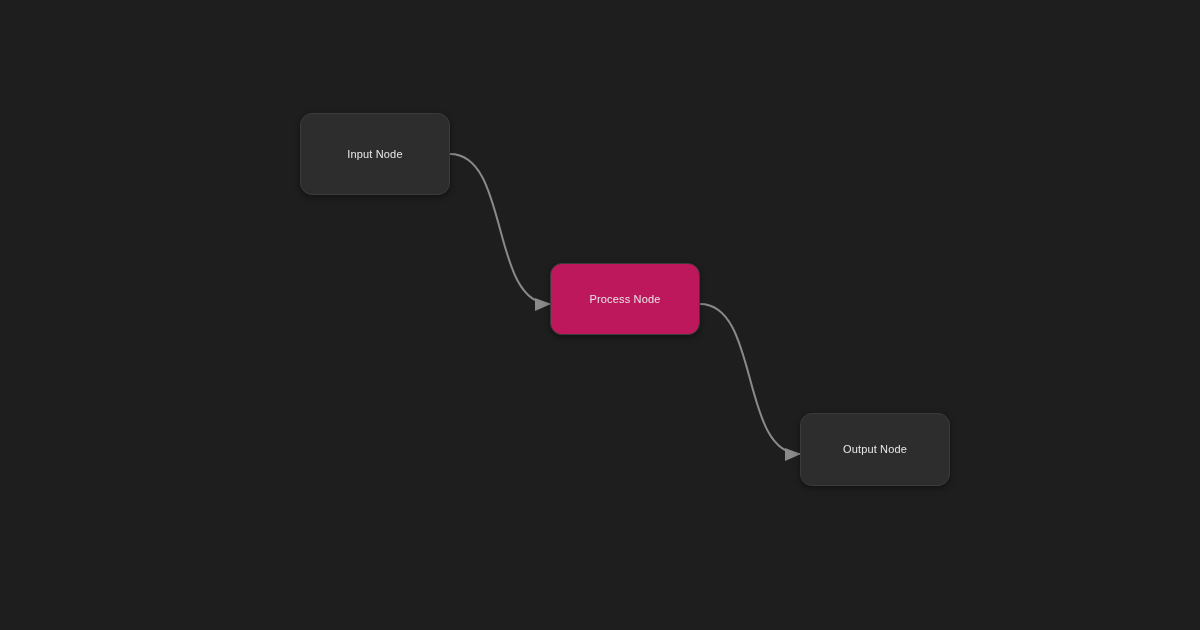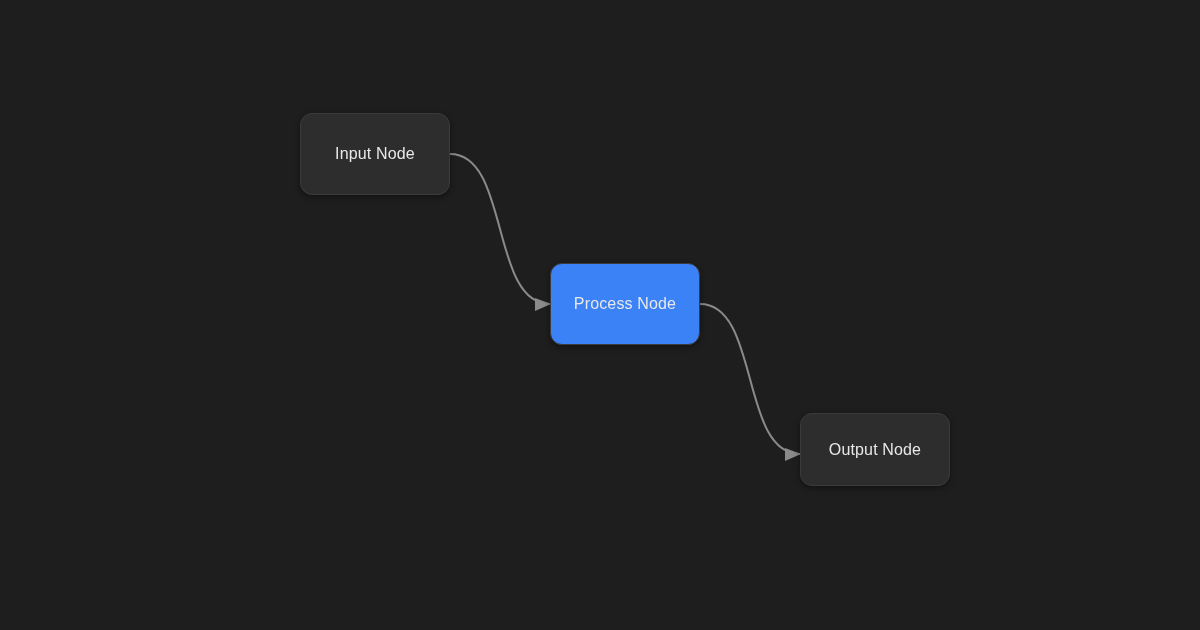--- a/index.html
+++ b/index.html
@@ -61,21 +61,21 @@
     align-items: center;
     justify-content: center;
     background: #2d2d2d;
     border: 1px solid #3b3b3b;
     border-radius: 12px;
     box-shadow: 0 2px 6px rgba(0,0,0,0.42);
   }
 
   .node-label {
     color: #e8e8e8;
-    font-size: 16px;
+    font-size: 11px;
     line-height: 1;
     letter-spacing: 0.15px;
     white-space: nowrap;
     text-align: center;
     user-select: none;
   }
 </style>
 </head>
 <body>
 
@@ -93,21 +93,21 @@
       <polygon class="edge-arrow" points="785,448 801,454 785,461" fill="#8a8a8a"></polygon>
     </g>
   </svg>
 
   <div id="node-layer">
 
     <div class="node" id="node-input" style="left: 300px; top: 113px; width: 150px; height: 82px; border-radius: 12px; background: rgb(45, 45, 45); border-color: rgb(59, 59, 59);">
       <span class="node-label" style="color: rgb(232, 232, 232);">Input Node</span>
     </div>
 
-    <div class="node" id="node-process" style="left: 550px; top: 263px; width: 150px; height: 82px; border-radius: 12px; background: #3b82f6; border-color: rgb(59, 59, 59);">
+    <div class="node" id="node-process" style="left: 550px; top: 263px; width: 150px; height: 72px; border-radius: 12px; background: #be185d; border-color: rgb(59, 59, 59);">
       <span class="node-label" style="color: rgb(232, 232, 232);">Process Node</span>
     </div>
 
     <div class="node" id="node-output" style="left: 800px; top: 413px; width: 150px; height: 73px; border-radius: 12px; background: rgb(45, 45, 45); border-color: rgb(59, 59, 59);">
       <span class="node-label" style="color: rgb(232, 232, 232);">Output Node</span>
     </div>
 
   </div>
 </div>
 

